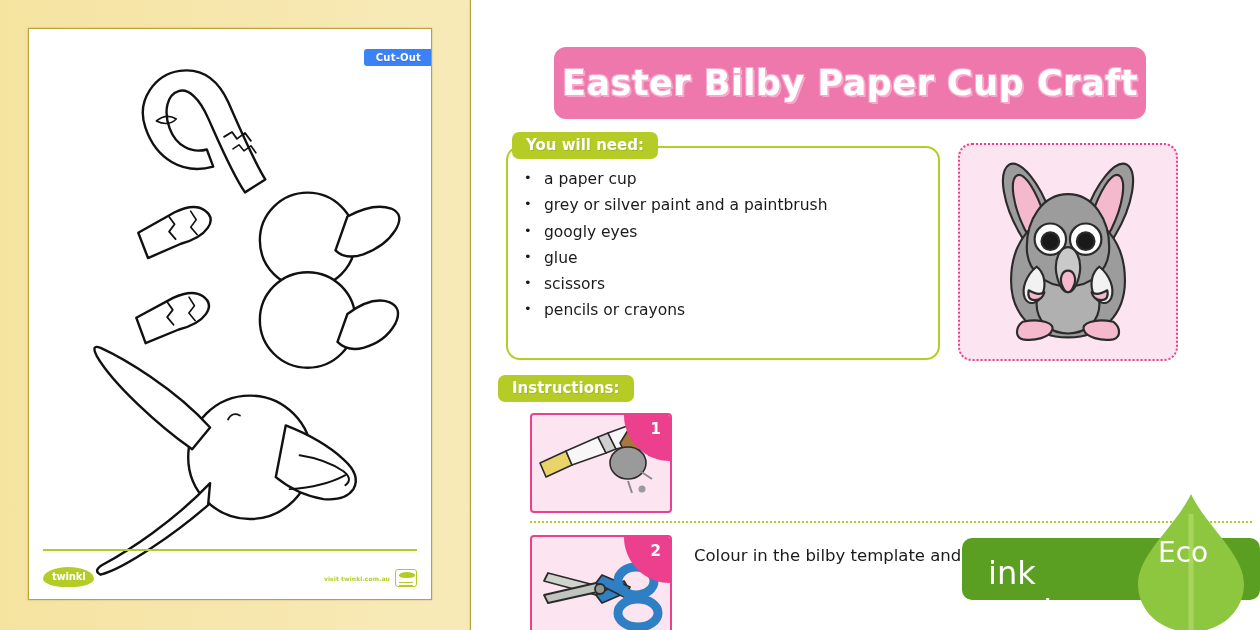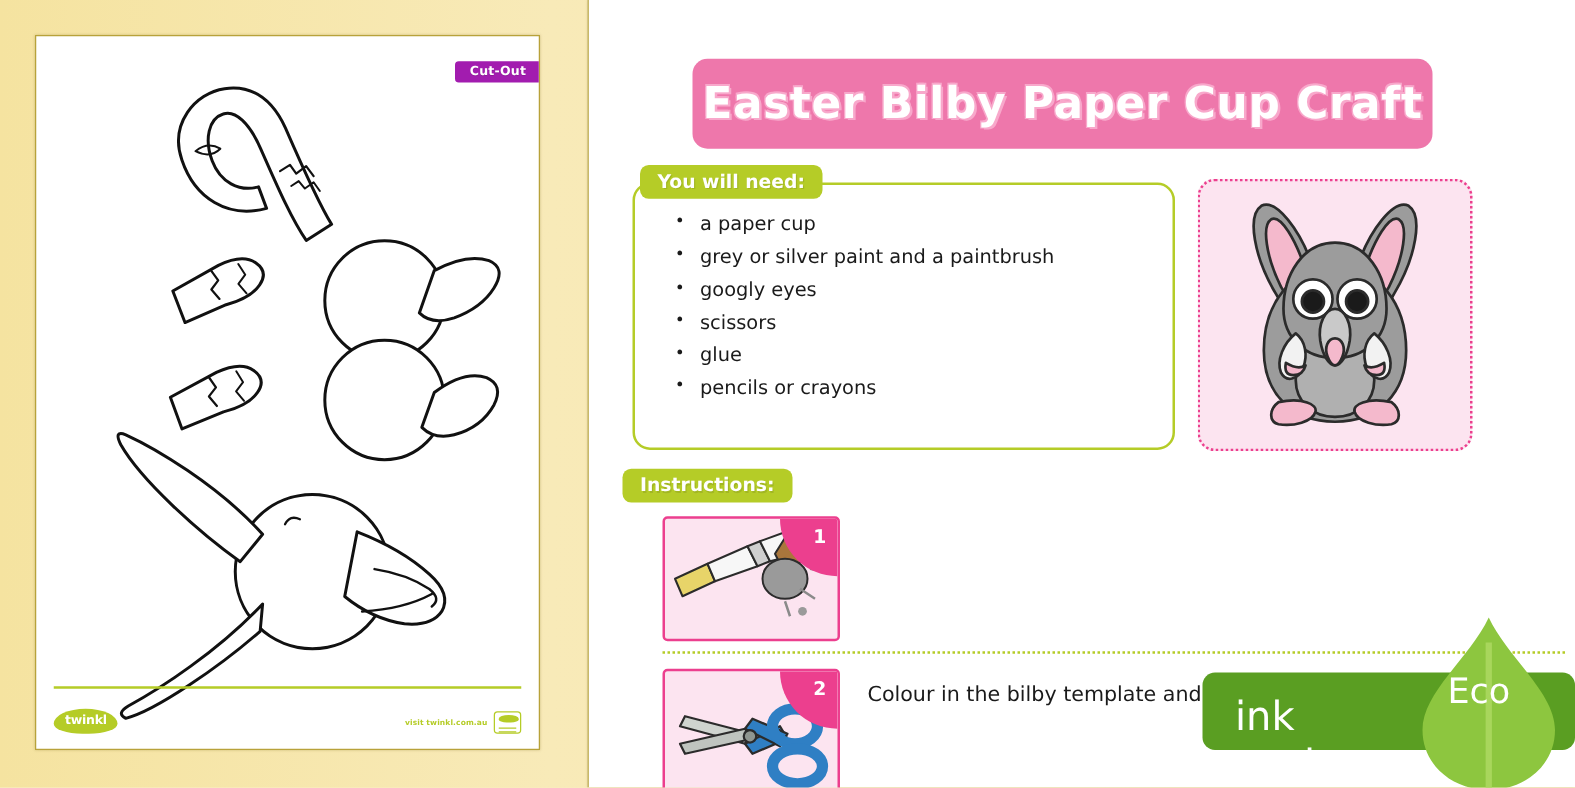--- a/index.html
+++ b/index.html
@@ -18,21 +18,21 @@
     position: absolute; background: #ffffff;
     border: 1px solid #b8a23a;
     box-shadow: 0 0 2px rgba(120,100,20,.35);
   }
   #page-left  { left: 28px;  top: 28px; width: 404px; height: 572px; }
   #page-right { left: 470px; top: 0px;  width: 790px; height: 630px; border-top:none; border-right:none; border-bottom:none;}
 
   
   .cutout-tag {
     position: absolute; right: 0px; top: 20px;
-    background: #a21caf; color: #ffffff;
+    background: #3b82f6; color: #ffffff;
     font-family: "DejaVu Sans", sans-serif;
     font-weight: bold; font-size: 10px; letter-spacing: .2px;
     padding: 3px 10px 3px 12px;
     border-radius: 3px 0 0 3px;
     text-shadow: 0 1px 0 rgba(0,0,0,.12);
   }
   .template-art { position:absolute; left:0; top:0; width:100%; height:100%; }
   .page-footer {
     position: absolute; left: 14px; right: 14px; bottom: 12px; height: 38px;
     border-top: 2px solid #b5cc27;
@@ -85,21 +85,21 @@
   }
   #tab-need { left: 4px; top: 0px; margin-left: 38px; }
   #tab-instructions { left: 4px; top: 0px; }
 
   .need-block { position:absolute; left:470px; top:132px; width:470px; height:232px; }
   .need-box {
     position:absolute; left: 36px; top: 14px; right: 0; bottom: 4px;
     border: 2px solid #b5cc27; border-radius: 14px;
     background: #ffffff;
   }
-  .need-list { position:absolute; left: 68px; top: 34px; }
+  .need-list { position:absolute; left: 52px; top: 34px; }
   .need-list li {
     list-style: none; position: relative;
     font-family: "DejaVu Sans", sans-serif;
     font-size: 15.5px; color: #1a1a1a; line-height: 26.3px; padding-left: 22px;
   }
   .need-list li::before {
     content: "\2022"; position: absolute; left: 2px; top: -1px;
     font-size: 13px; color: #1a1a1a;
   }
 
@@ -213,22 +213,22 @@
     </div>
   </div>
 
   <div class="need-block">
     <div class="need-box"></div>
     <div class="sect-tab" id="tab-need">You will need:</div>
     <ul class="need-list">
       <li>a paper cup</li>
       <li>grey or silver paint and a paintbrush</li>
       <li>googly eyes</li>
+      <li>glue</li>
       <li>scissors</li>
-      <li>glue</li>
       <li>pencils or crayons</li>
     </ul>
   </div>
 
   <div class="bilby-card">
     <svg viewBox="0 0 220 218" width="216" height="214">
       <g stroke="#2b2b2b" stroke-width="2.2" stroke-linejoin="round">
 
         <path d="M62 92 C44 62 38 28 50 20 C62 14 82 40 92 70 C98 88 96 100 88 104 C78 108 68 104 62 92 Z" fill="#9c9c9c"></path>
         <path d="M66 86 C54 62 50 36 58 31 C66 27 78 48 86 72 C90 84 88 92 82 94 C75 96 70 94 66 86 Z" fill="#f4b9cc"></path>

